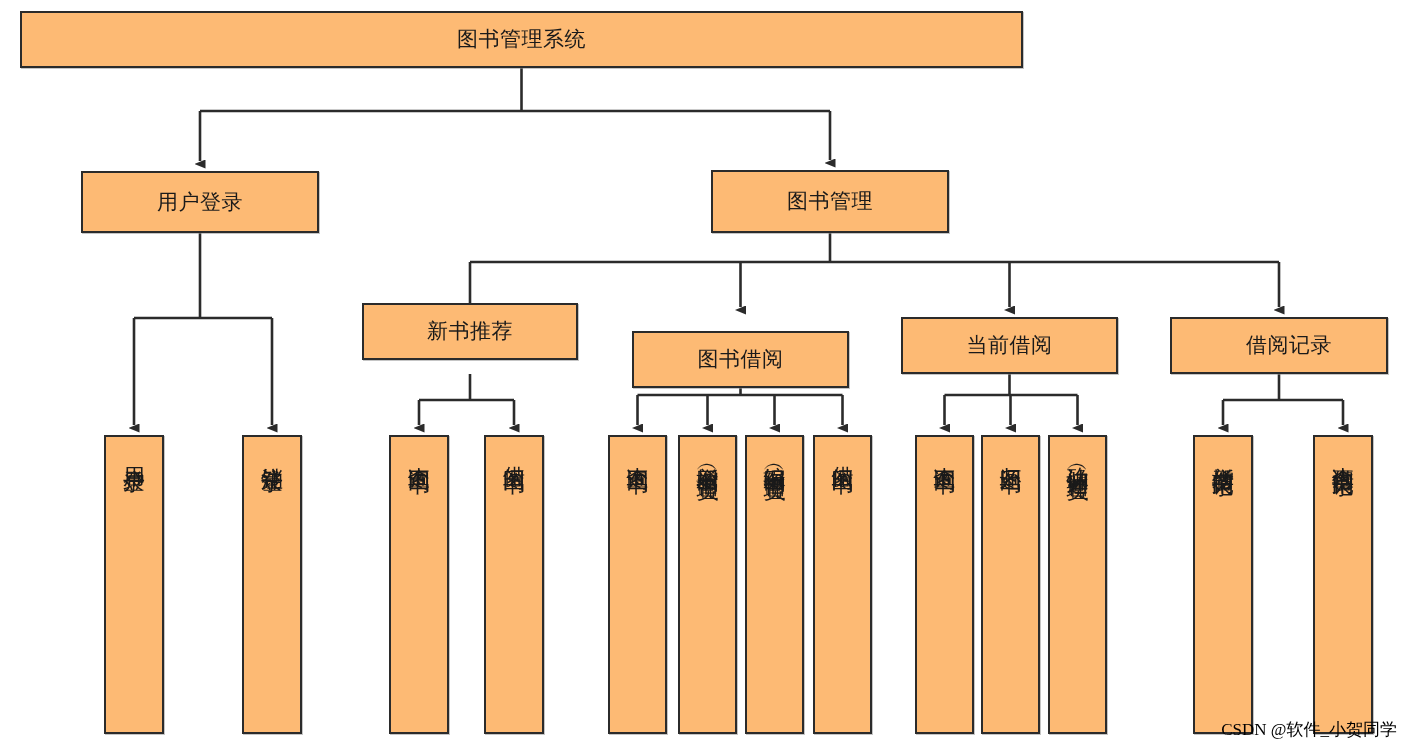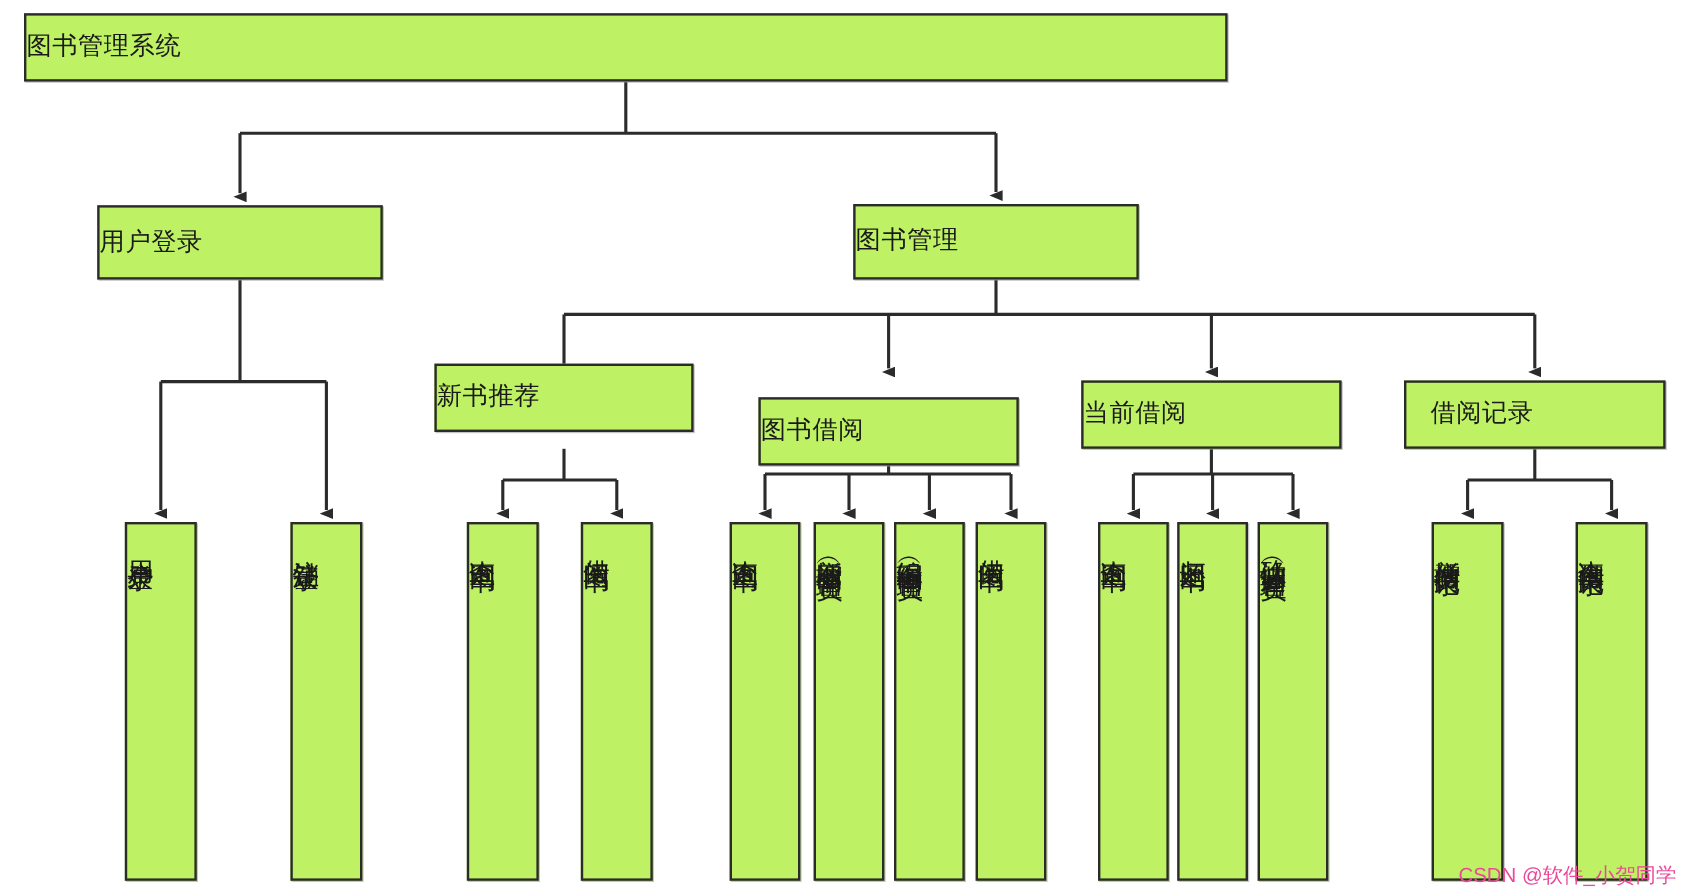--- a/index.html
+++ b/index.html
@@ -22,26 +22,26 @@
   svg#edges {
     position: absolute;
     left: 0;
     top: 0;
     width: 1405px;
     height: 747px;
   }
   .node {
     position: absolute;
     box-sizing: border-box;
-    background: #bef264;
+    background: #fdba74;
     border: 2px solid #2b2b2b;
     box-shadow: 1px 1px 0 rgba(150,150,150,0.55);
     display: flex;
     align-items: center;
-    justify-content: flex-start;
+    justify-content: center;
     color: #1a1a1a;
     z-index: 2;
   }
   .node-label {
     display: block;
     text-align: center;
     line-height: 1.18;
     white-space: nowrap;
   }
   .node.horizontal .node-label {
@@ -57,24 +57,24 @@
     text-orientation: upright;
     font-size: 22px;
     letter-spacing: 2px;
     line-height: 1;
   }
   #watermark {
     position: absolute;
     right: 8px;
     bottom: 6px;
     font-size: 17px;
-    color: #ec4899;
+    color: #000000;
     z-index: 5;
     white-space: nowrap;
-    font-family: Liberation Sans, sans-serif;
+    font-family: Liberation Serif, serif;
     margin-left: 12px;
   }
 </style>
 </head>
 <body>
 
 <div id="diagram-root">
 
   <svg id="edges" viewBox="0 0 1405 747" xmlns="http://www.w3.org/2000/svg">
     <defs>

